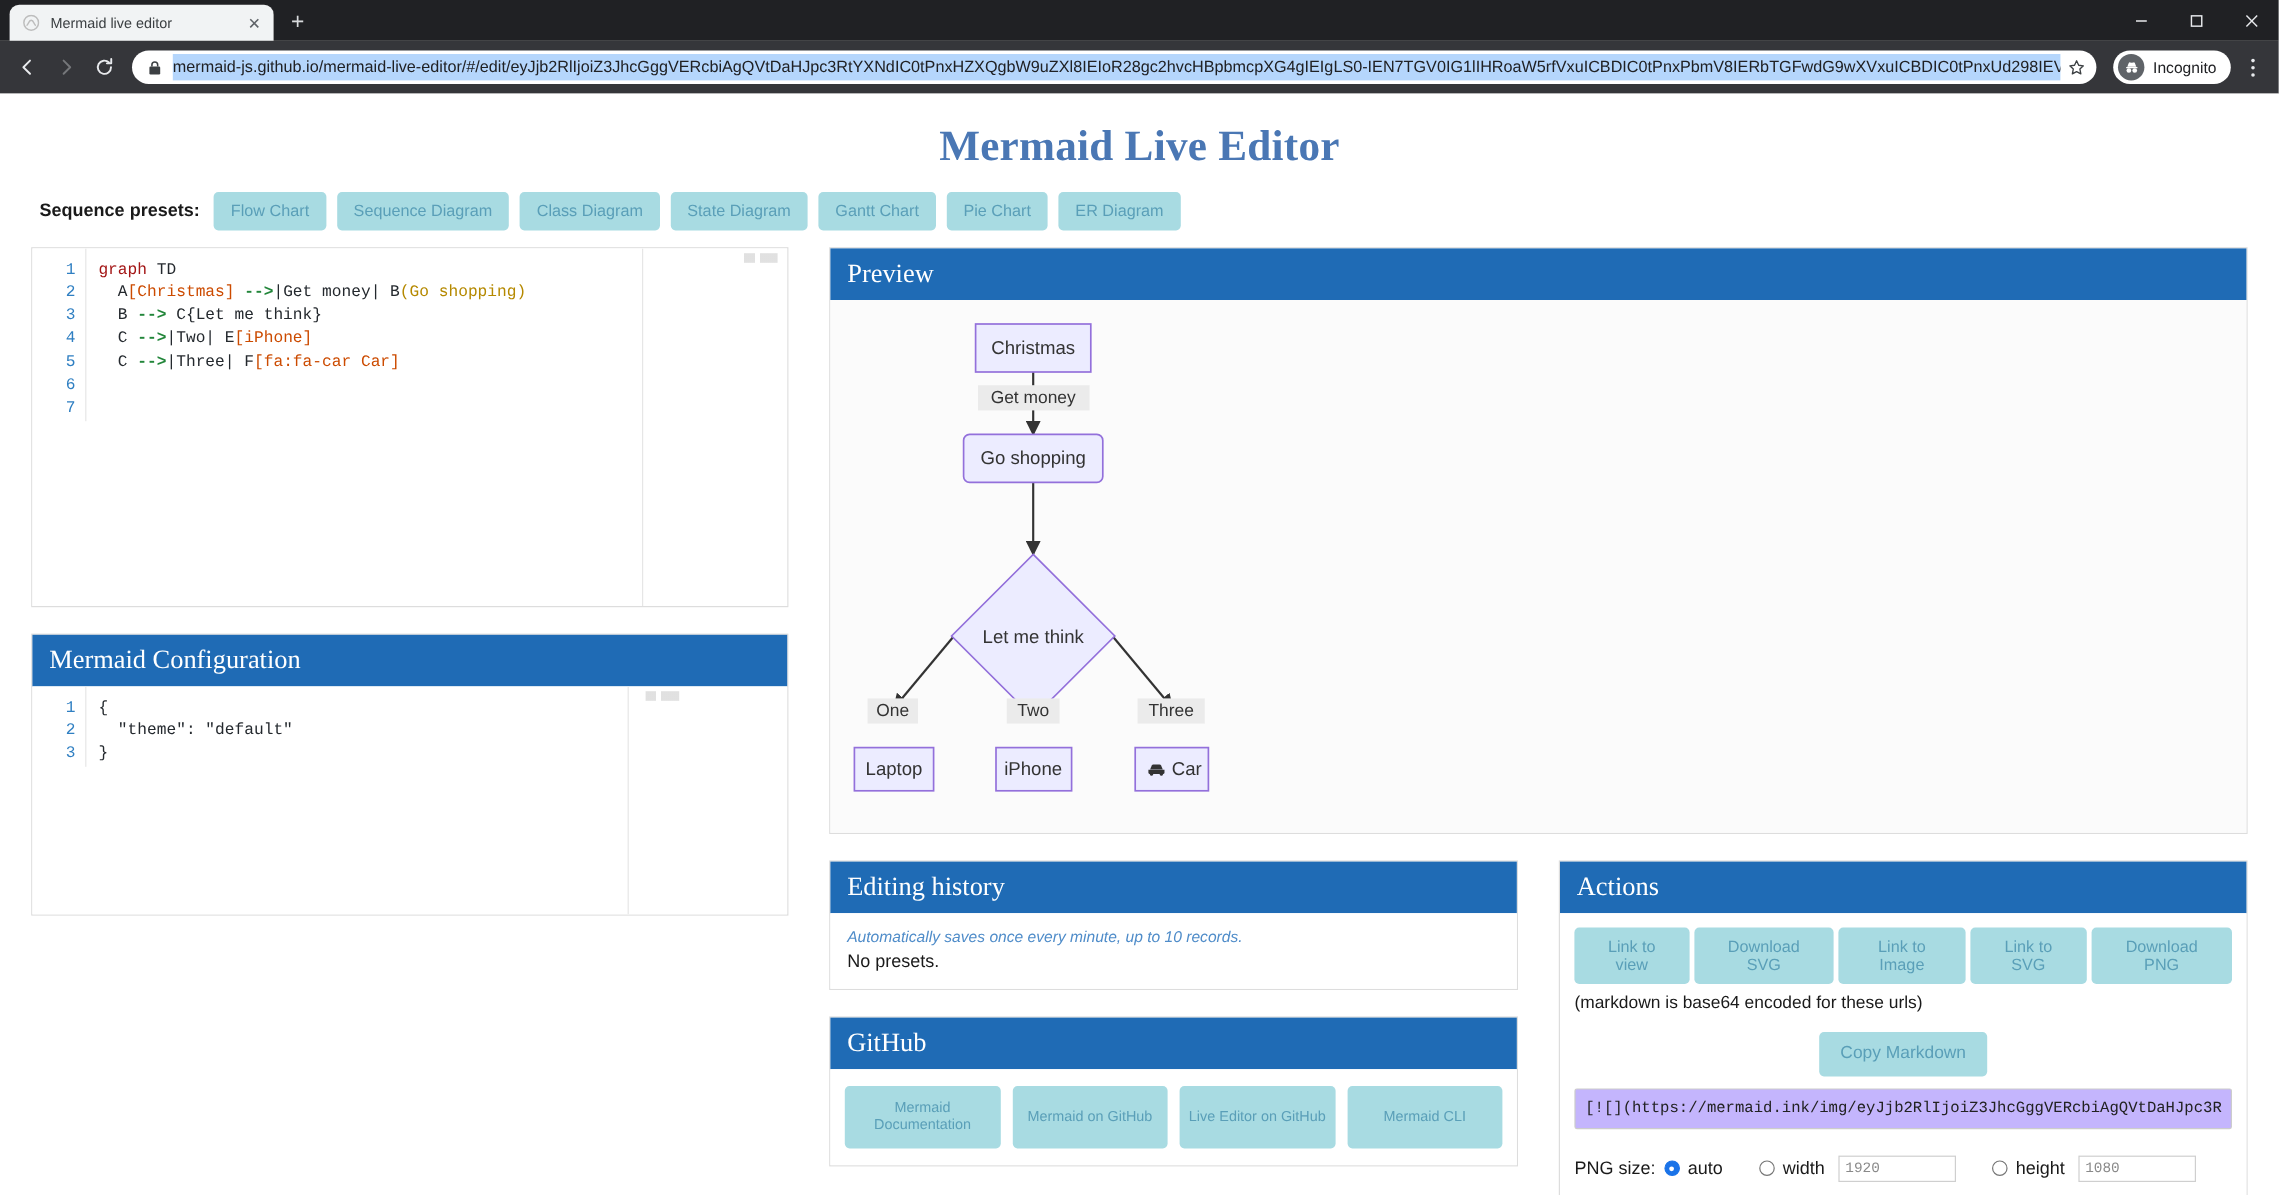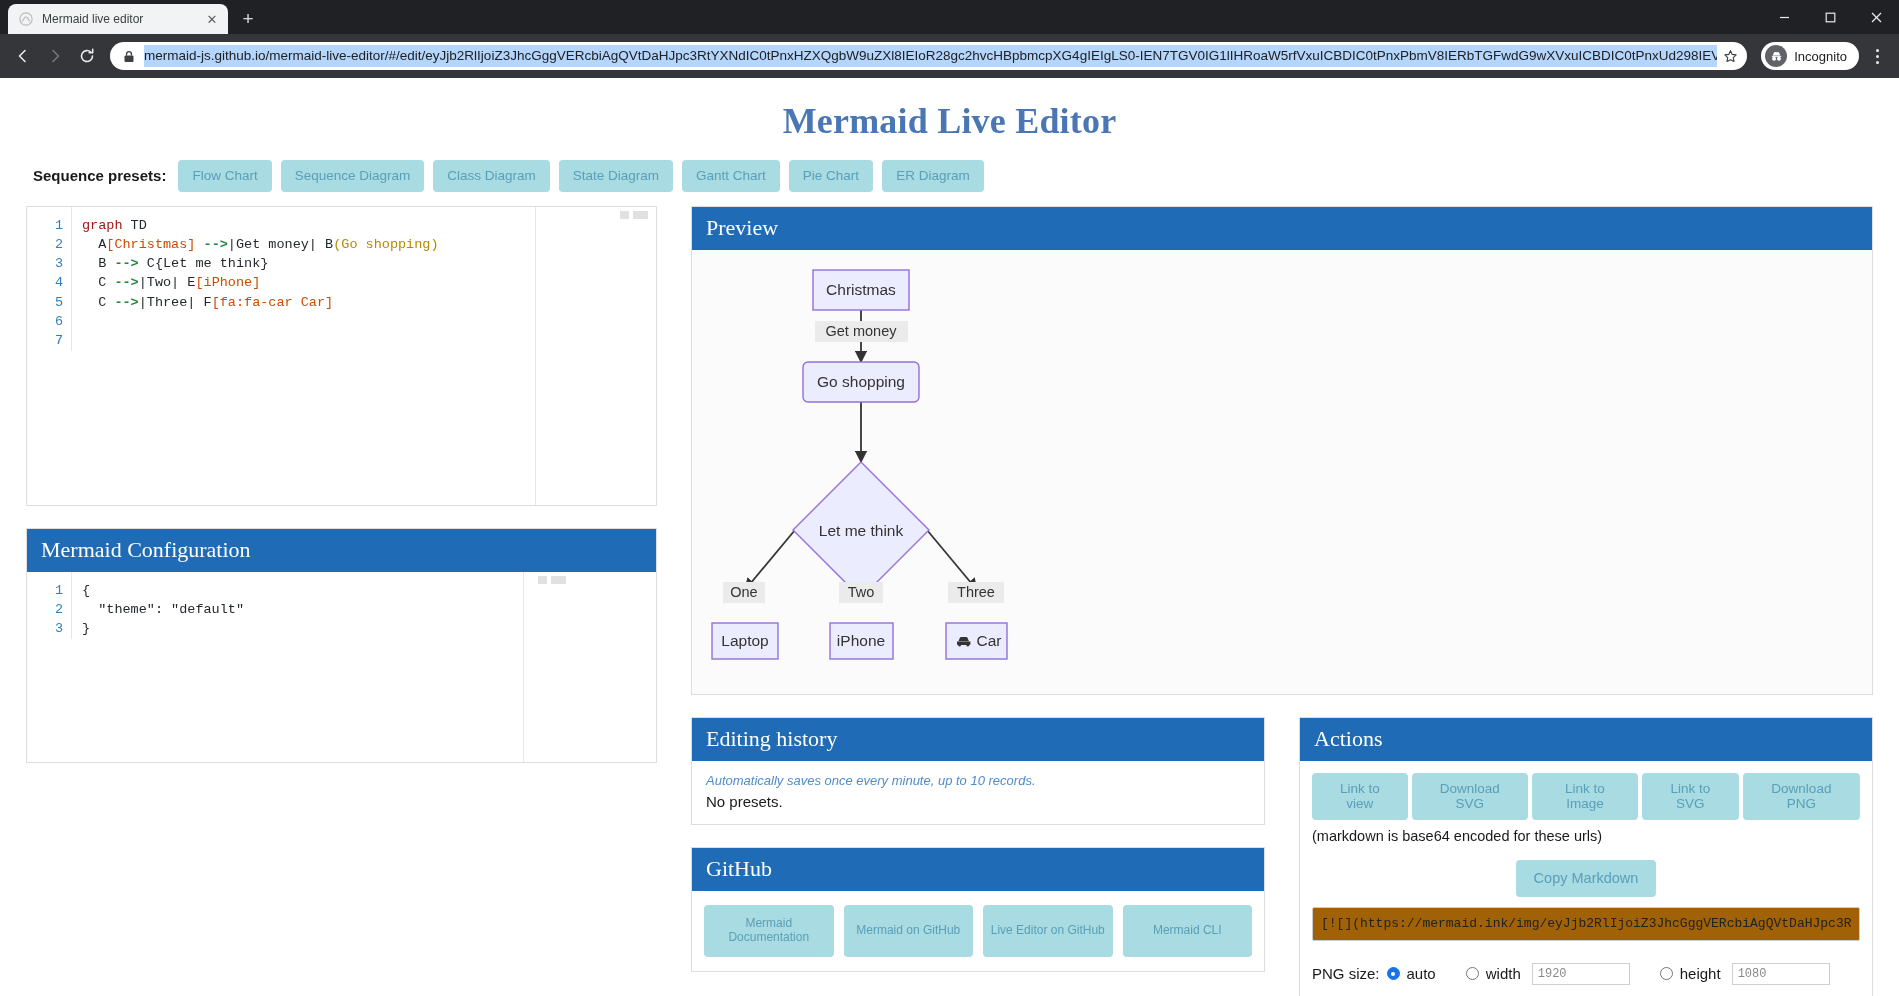--- a/index.html
+++ b/index.html
@@ -285,21 +285,21 @@
   .copy-wrap .btn-teal { padding: 10px 18px; font-size: 14.5px; }
   .md-input {
     width: 100%;
     height: 34px;
     border: 1px solid #cccccc;
     border-radius: 2px;
     font-family: "Liberation Mono", monospace;
     font-size: 13px;
     color: #222;
     padding: 0 8px;
-    background: #a16207;
+    background: #c4b5fd;
     overflow: hidden;
     white-space: nowrap;
     display: flex; align-items: center;
   }
   .png-row {
     display: flex; align-items: center;
     gap: 7px;
     margin-top: 22px;
     font-size: 15px; color: #1a1a1a;
   }

